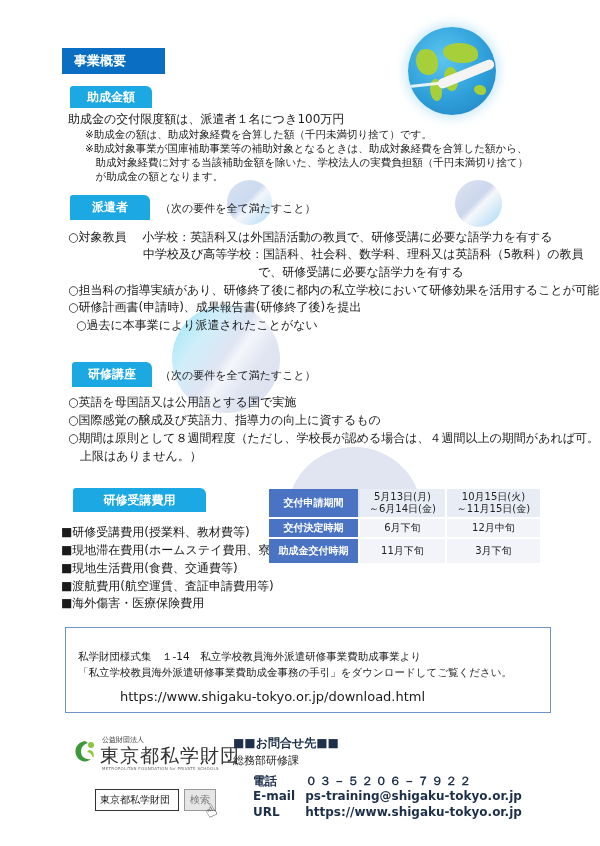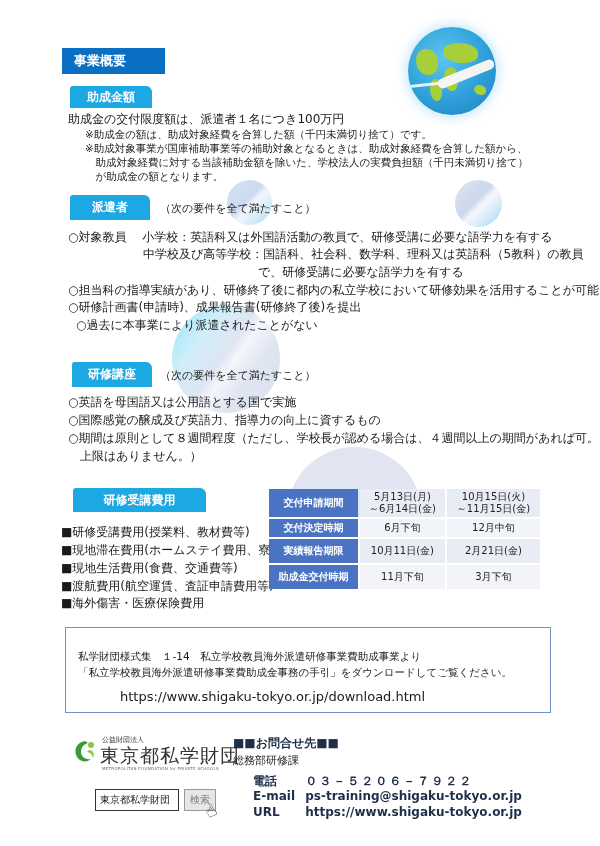--- a/index.html
+++ b/index.html
@@ -126,25 +126,20 @@
     <td class="c" style="white-space:pre-line;line-height:12px;">5月13日(月)
 ～6月14日(金)</td>
     <td class="c" style="white-space:pre-line;line-height:12px;">10月15日(火)
 ～11月15日(金)</td>
   </tr>
   <tr class="alt" style="height:18px;">
     <td class="rh">交付決定時期</td>
     <td class="c">6月下旬</td>
     <td class="c">12月中旬</td>
   </tr>
-  <tr style="height:24px;">
-    <td class="rh">実績報告期限</td>
-    <td class="c">10月11日(金)</td>
-    <td class="c">2月21日(金)</td>
-  </tr>
   <tr class="alt" style="height:24px;">
     <td class="rh">助成金交付時期</td>
     <td class="c">11月下旬</td>
     <td class="c">3月下旬</td>
   </tr>
 </tbody>
   </table>
 
 <div class="infobox">
   <div class="ln" style="top:22px;">私学財団様式集　１-14　私立学校教員海外派遣研修事業費助成事業より</div>

